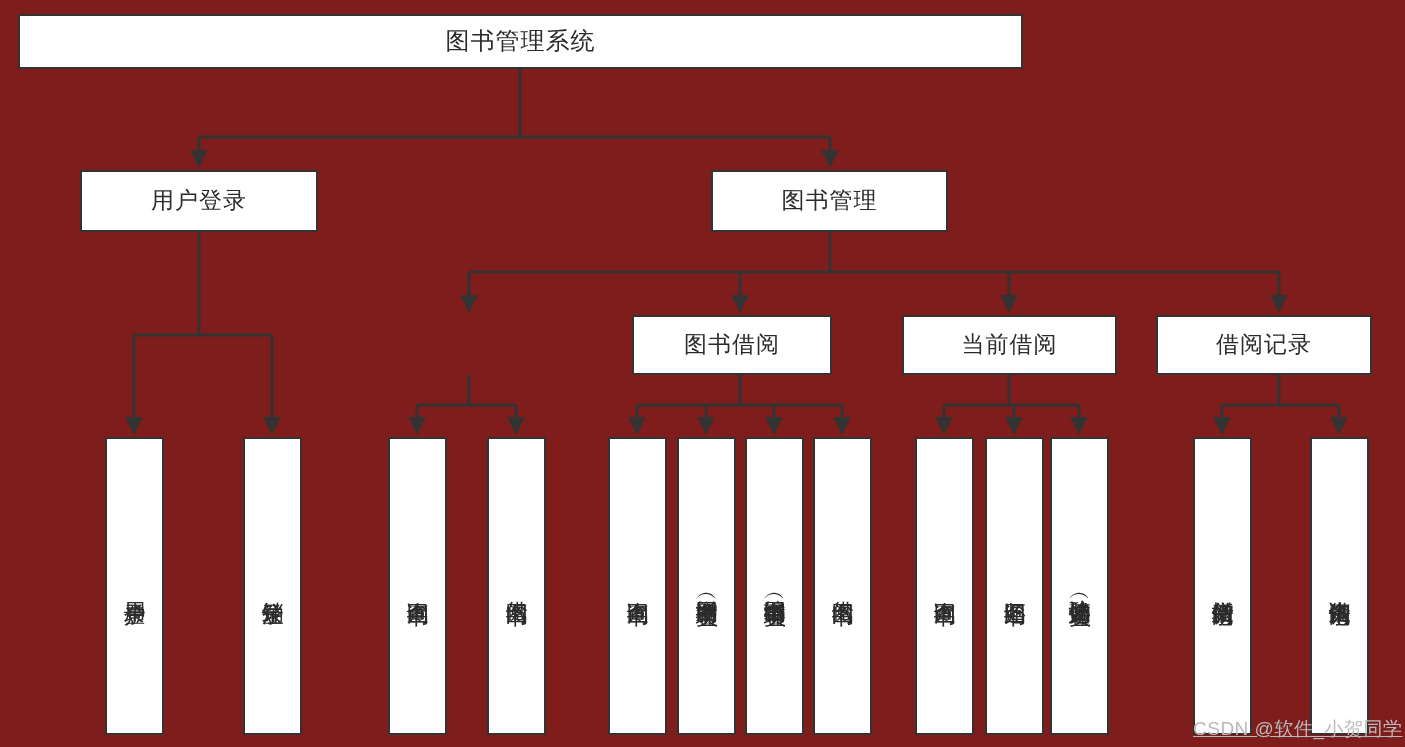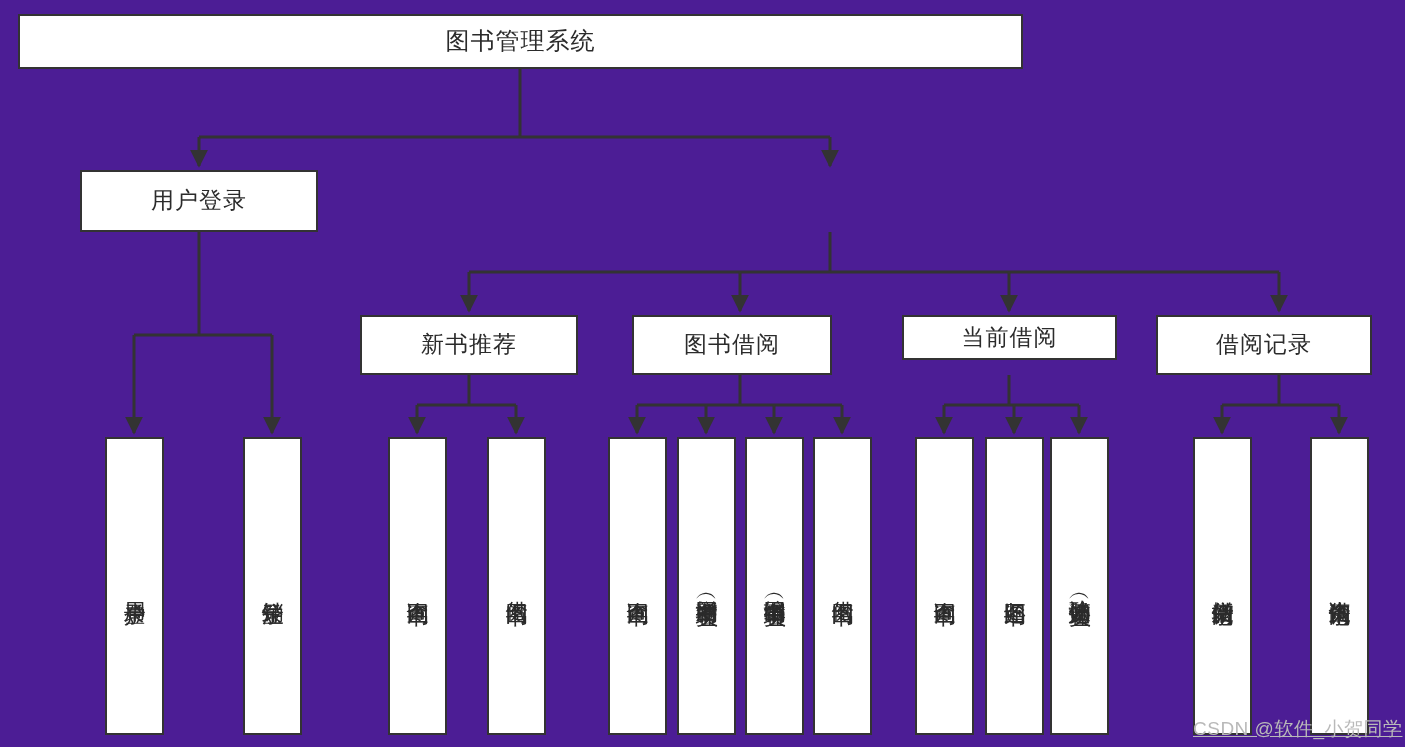--- a/index.html
+++ b/index.html
@@ -7,21 +7,21 @@
     padding: 0;
     background: #ffffff;
   }
   body {
     font-family: "Liberation Sans", "DejaVu Sans", sans-serif;
   }
   #canvas {
     position: relative;
     width: 1405px;
     height: 747px;
-    background: #4c1d95;
+    background: #7f1d1d;
     overflow: hidden;
   }
   #wires {
     position: absolute;
     left: 0;
     top: 0;
     width: 1405px;
     height: 747px;
   }
   .node {
@@ -118,28 +118,28 @@
     </g>
   </svg>
 
   <div class="node root horiz" style="left:18px; top:14px; width:1005px; height:55px;">
     <span>图书管理系统</span>
   </div>
 
   <div class="node horiz" style="left:80px; top:170px; width:238px; height:62px;">
     <span>用户登录</span>
   </div>
+  <div class="node horiz" style="left:711px; top:170px; width:237px; height:62px;">
+    <span>图书管理</span>
+  </div>
 
-  <div class="node horiz" style="left:360px; top:315px; width:218px; height:60px;">
-    <span>新书推荐</span>
-  </div>
   <div class="node horiz" style="left:632px; top:315px; width:200px; height:60px;">
     <span>图书借阅</span>
   </div>
-  <div class="node horiz" style="left:902px; top:315px; width:215px; height:45px;">
+  <div class="node horiz" style="left:902px; top:315px; width:215px; height:60px;">
     <span>当前借阅</span>
   </div>
   <div class="node horiz" style="left:1156px; top:315px; width:216px; height:60px;">
     <span>借阅记录</span>
   </div>
 
   <div class="node vert" style="left:105px; top:437px; width:59px; height:298px;">
     <span class="vtext">用户登录</span>
   </div>
   <div class="node vert" style="left:243px; top:437px; width:59px; height:298px;">

